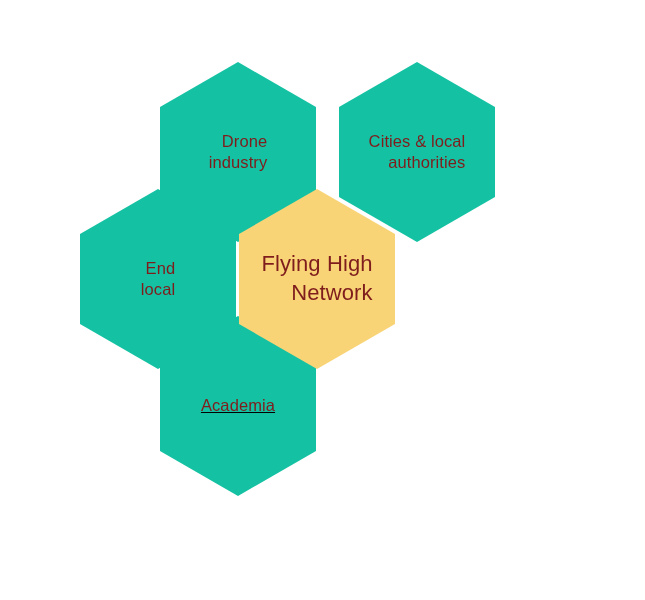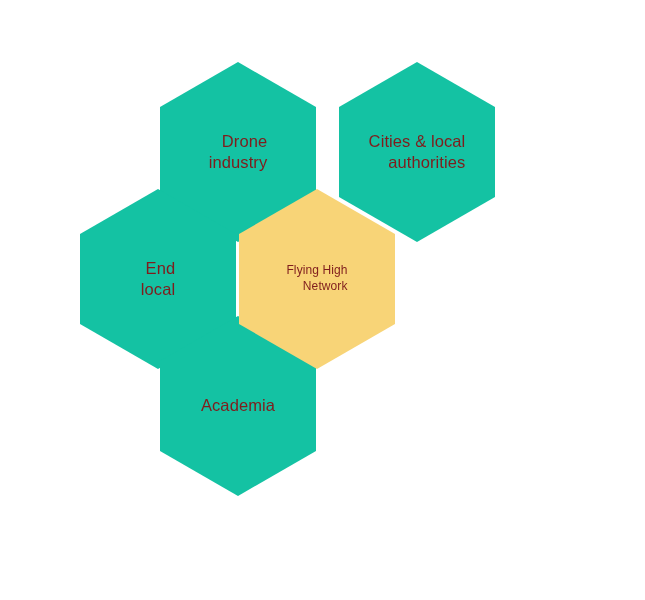--- a/index.html
+++ b/index.html
@@ -45,21 +45,21 @@
     font-size: 16.5px;
     line-height: 1.30;
     color: #7f1d1d;
     letter-spacing: 0.1px;
     white-space: pre-line;
     padding: 0 8px;
     font-weight: 400;
   }
 
   .hex-center .hex-label {
-    font-size: 12px;
+    font-size: 22px;
   }
 
   
   .pos-center       { left: 239px; top: 189px; }
   .pos-top-left     { left: 160px; top:  62px; }
   .pos-top-right    { left: 319px; top:  62px; margin-left: 20px; }
   .pos-left         { left:  80px; top: 189px; }
   .pos-right        { left: 398px; top: 189px; }
   .pos-bottom-left  { left: 160px; top: 316px; }
   .pos-bottom-right { left: 319px; top: 316px; }
@@ -79,21 +79,21 @@
       <div class="hex-label">Cities &amp; local
 authorities</div>
     </div>
 
     <div class="hex pos-left" style="background: rgb(20, 194, 163);">
       <div class="hex-label">End
 local</div>
     </div>
 
 
-    <div class="hex pos-bottom-left" style="background: rgb(20, 194, 163);">
+    <div class="hex pos-bottom-left" style="background: rgb(20, 194, 163); text-decoration: underline;">
       <div class="hex-label">Academia</div>
     </div>
 
 
     <div class="hex hex-center pos-center" style="background: rgb(248, 212, 119);">
       <div class="hex-label">Flying High
 Network</div>
     </div>
 
   </div>

